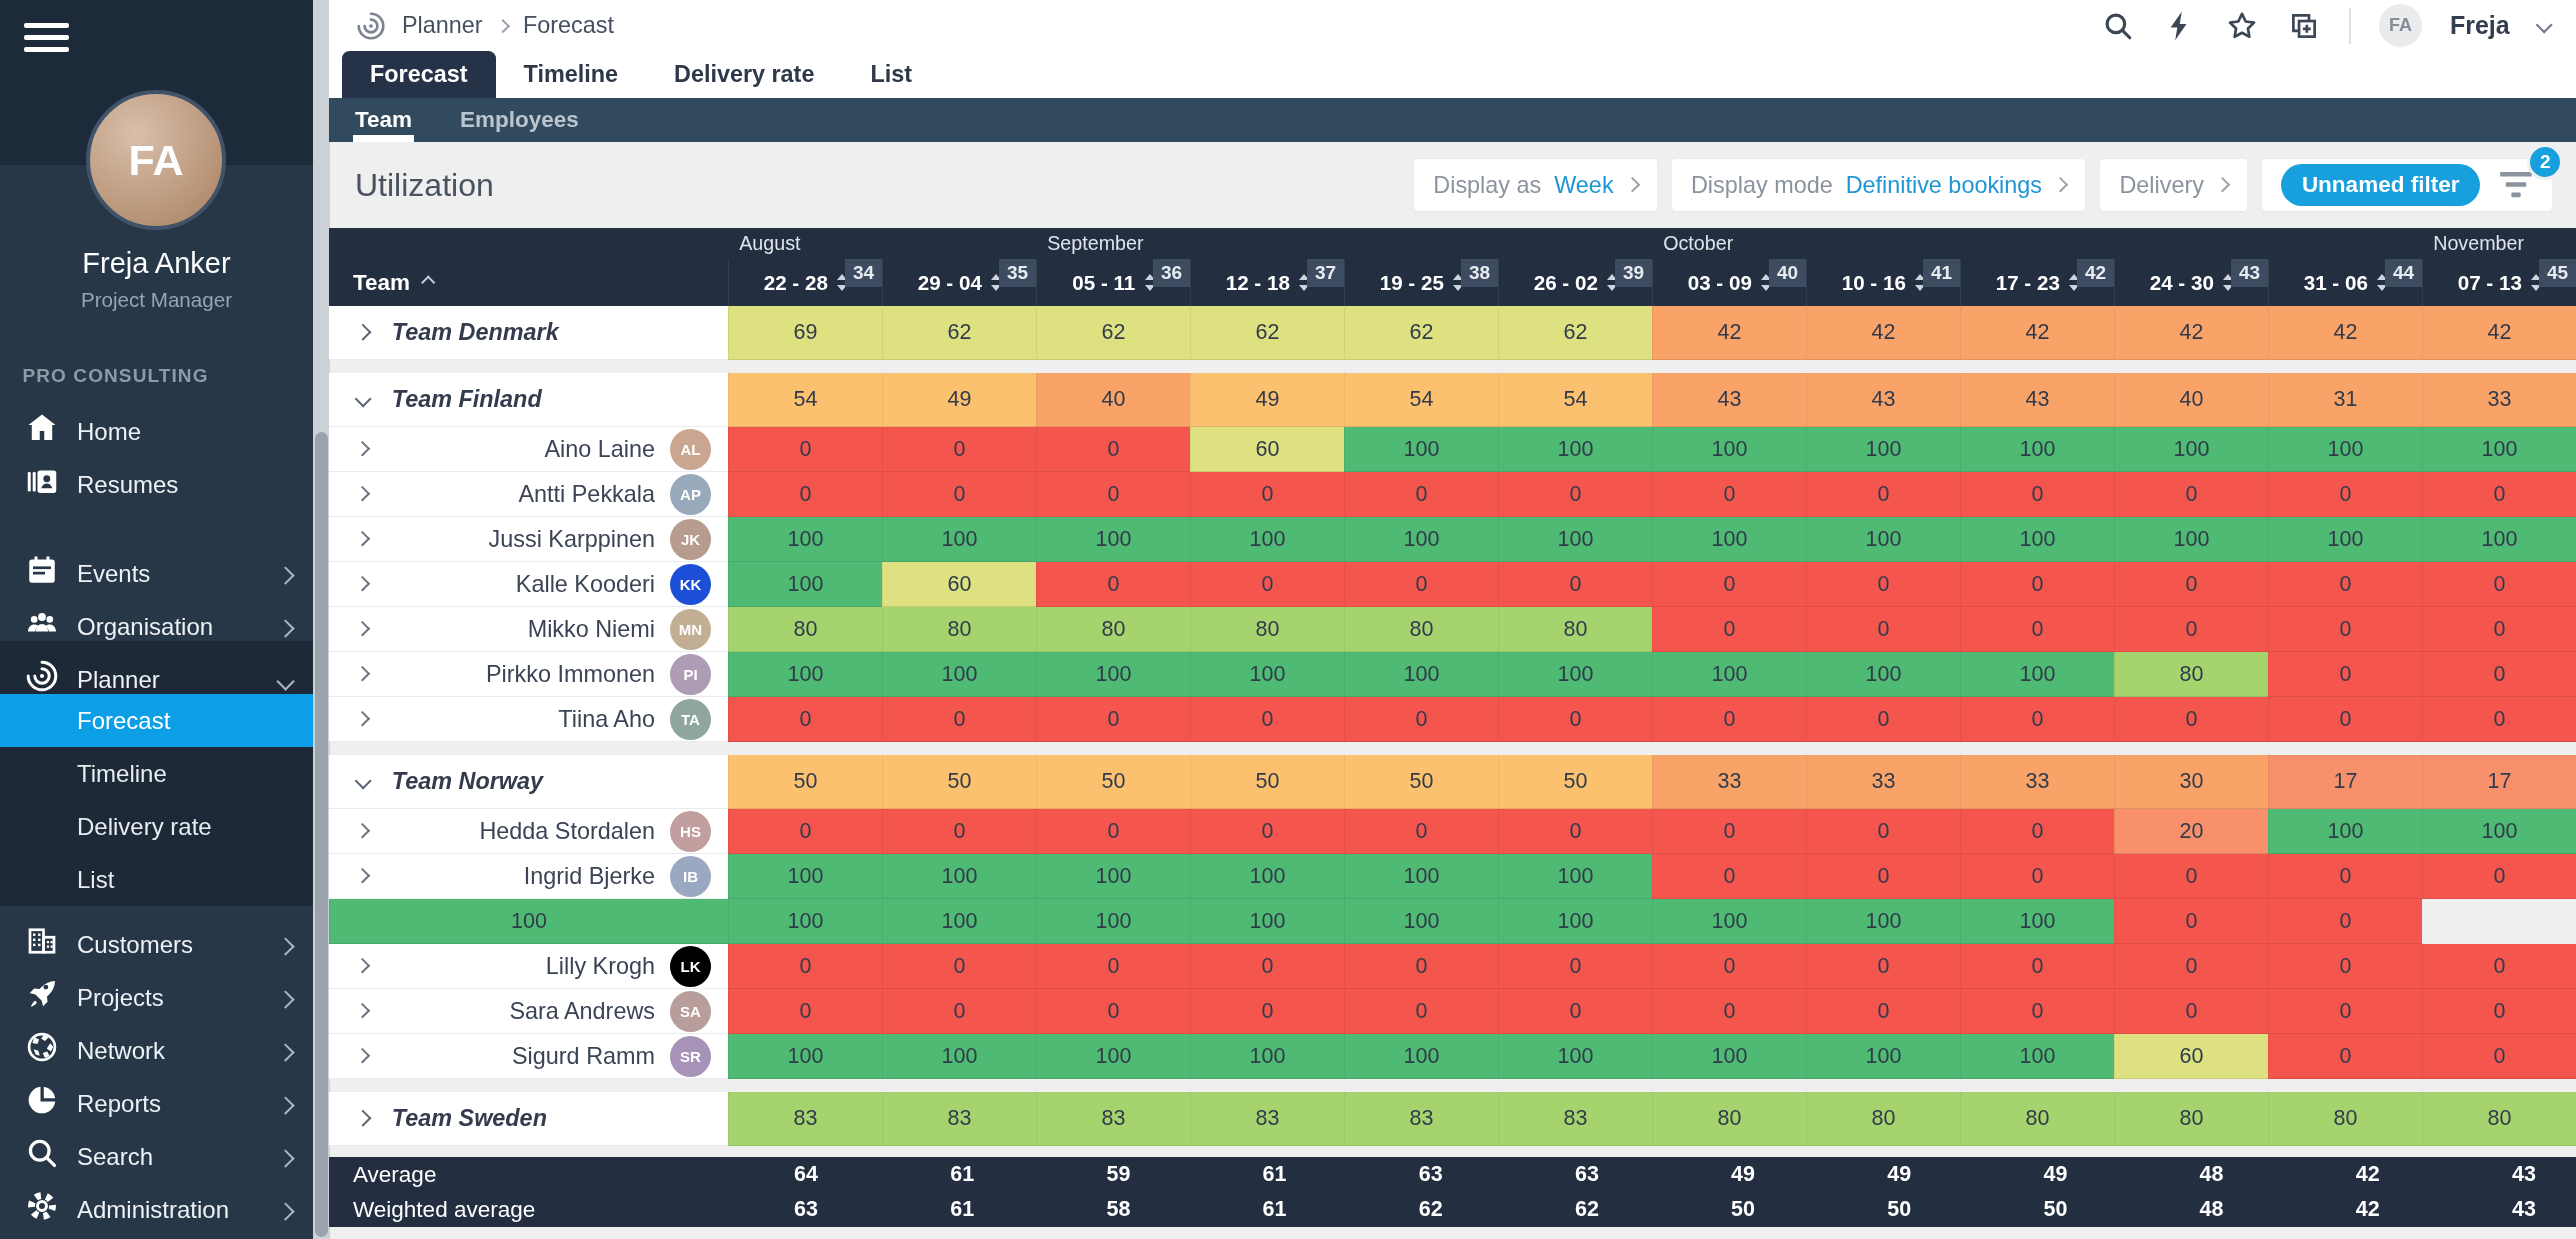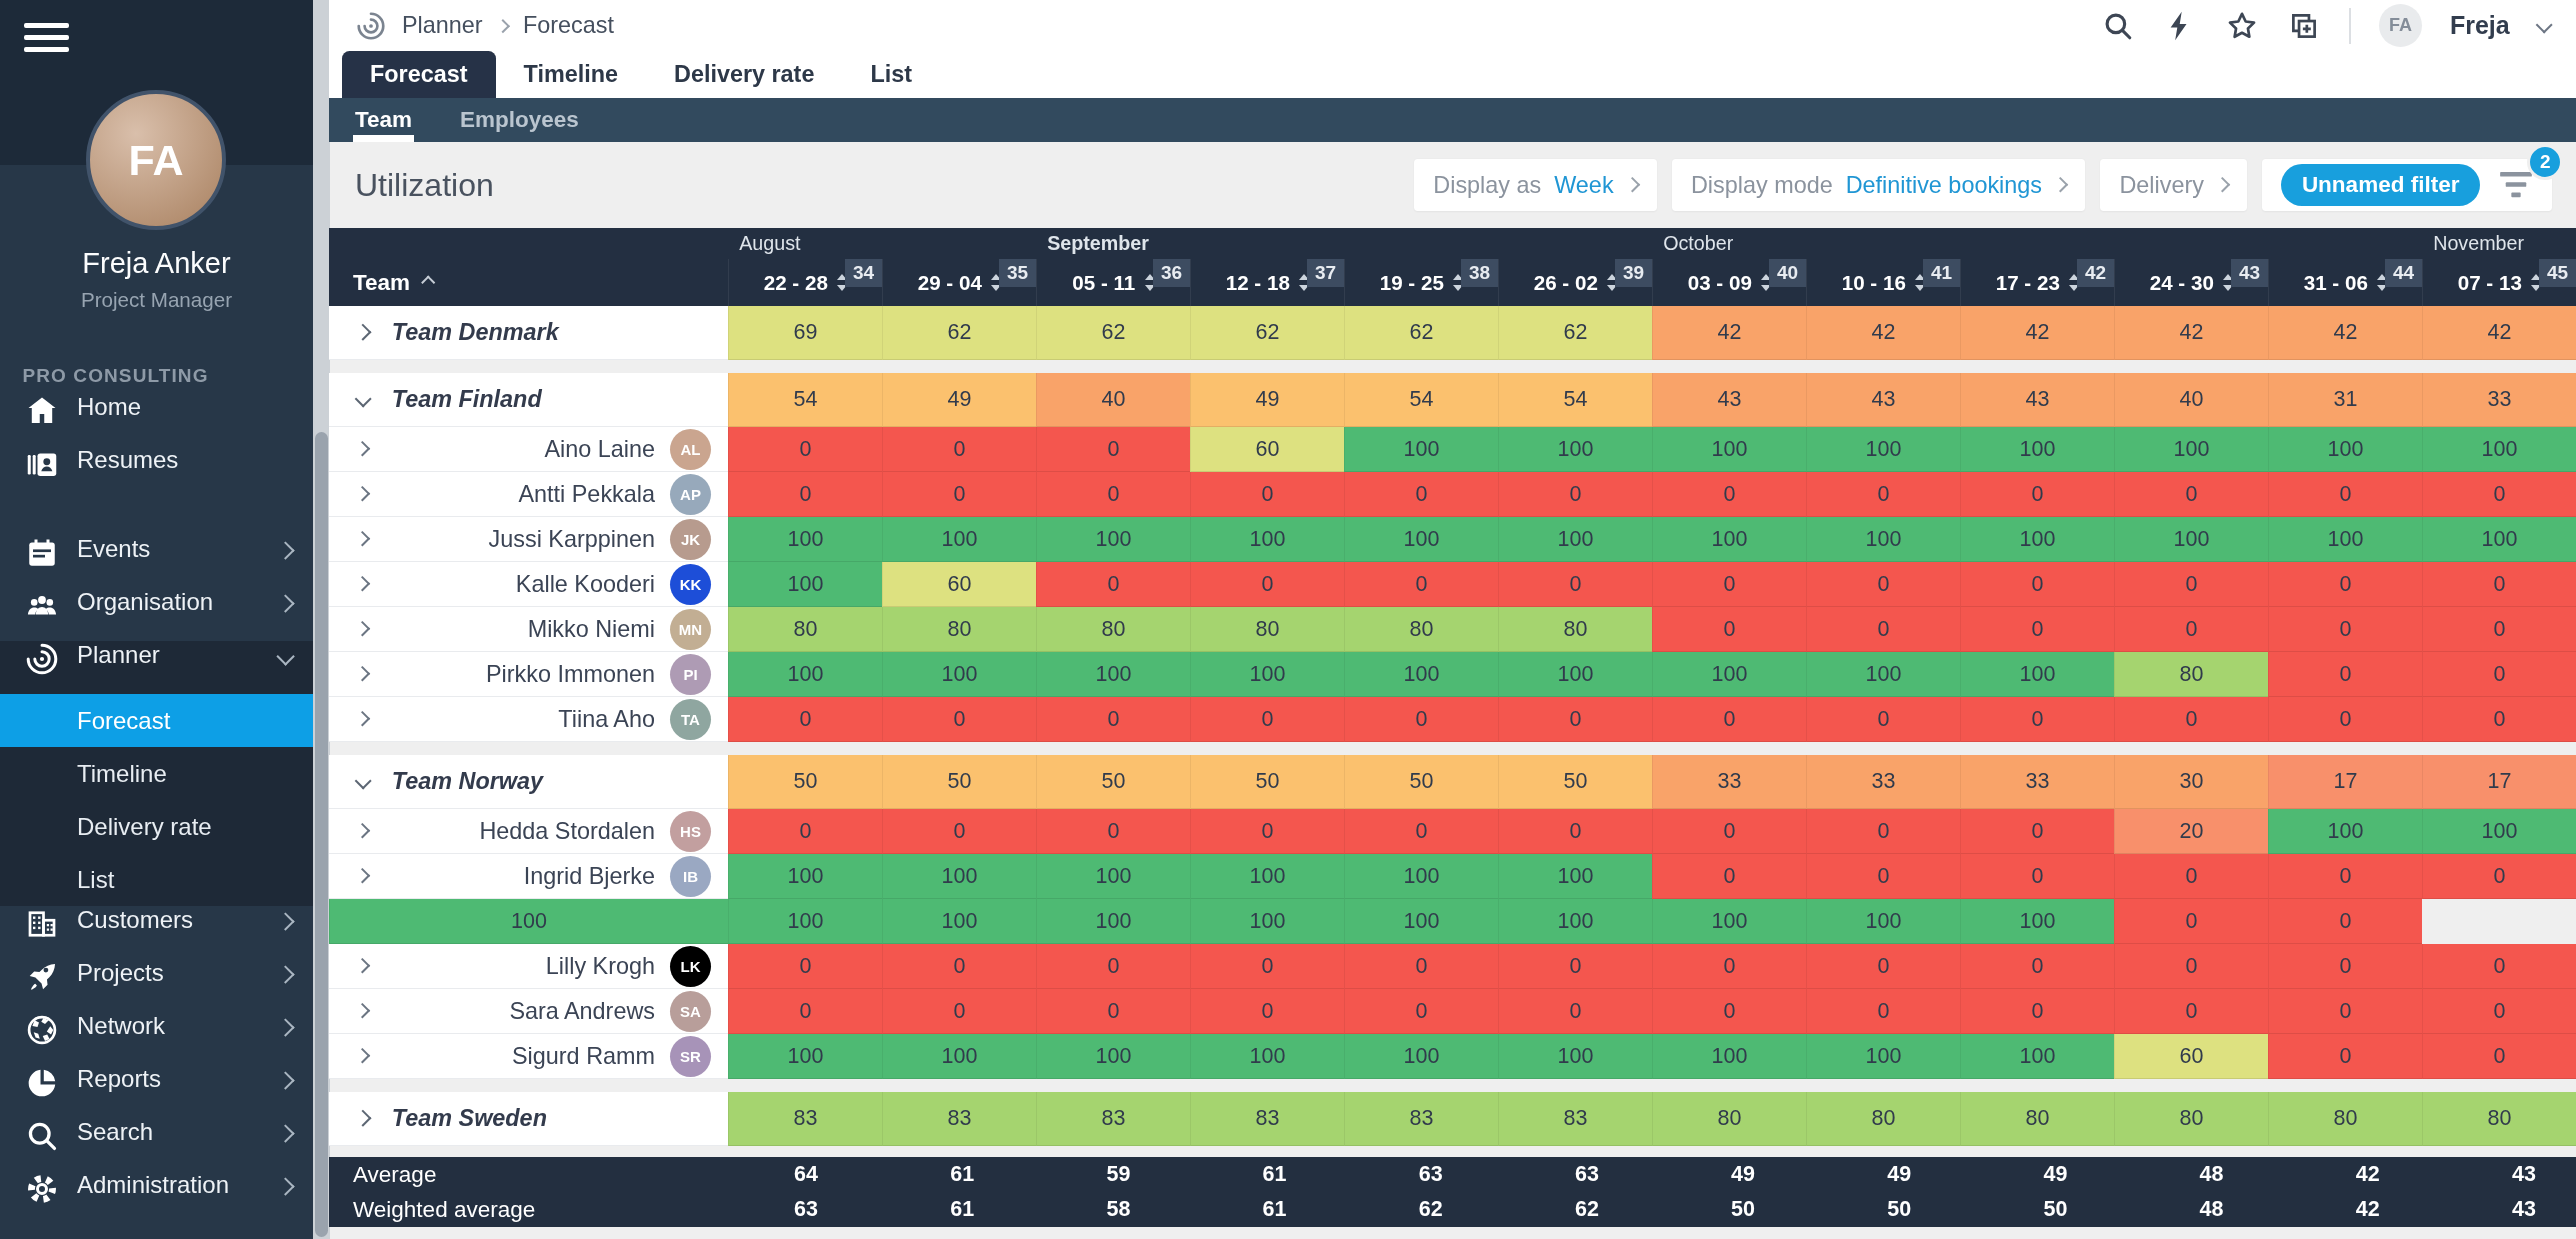--- a/index.html
+++ b/index.html
@@ -14,21 +14,21 @@
   .hamburger{position:absolute;top:22.5px;left:24px;width:45px;cursor:pointer;}
   .hamburger span{display:block;height:5.6px;background:#fff;border-radius:1.9px;margin-bottom:6.6px;}
   .avatar-big{position:absolute;top:90px;left:86px;width:140px;height:140px;border-radius:50%;
     background:radial-gradient(circle at 35% 30%,#d9bfab,#a8805f);border:4.7px solid #41536a;
     box-sizing:border-box;display:flex;align-items:center;justify-content:center;
     color:#fff;font-size:43px;font-weight:700;}
   .profile-name{position:absolute;top:247px;left:0;width:313px;text-align:center;font-size:29px;color:#fcfdfe;}
   .profile-role{position:absolute;top:288px;left:0;width:313px;text-align:center;font-size:20.6px;color:#97a4b1;}
   .sb-company{position:absolute;top:365px;left:22.5px;font-size:19px;font-weight:700;letter-spacing:1.1px;color:#8e9aa7;}
   #sb-menu{position:absolute;top:393px;left:0;width:313px;}
-  .sb-item{height:53px;display:flex;align-items:flex-start;padding:0 20.6px 0 24px;color:#eef2f6;font-size:24px;cursor:pointer;}
+  .sb-item{height:53px;display:flex;align-items:flex-end;padding:0 20.6px 0 24px;color:#eef2f6;font-size:24px;cursor:pointer;}
   .sb-item .icon{width:36px;height:36px;margin-right:17px;color:#fff;flex:none;}
   .sb-item .sb-label{flex:1;}
   .sb-gap{height:36px;}
   .sb-exp{background:#1e2937;}
   .sb-sub{height:53px;display:flex;align-items:center;padding-left:77px;font-size:24px;color:#e8edf2;cursor:pointer;}
   .sb-sub.active{background:#0d9fe6;color:#fff;}
   .ch{display:inline-block;width:11.2px;height:11.2px;border-right:2.8px solid currentColor;border-bottom:2.8px solid currentColor;}
   .ch-r{transform:rotate(-45deg);}
   .ch-d{transform:rotate(45deg);}
   .ch-u{transform:rotate(-135deg);}
@@ -381,21 +381,21 @@
         </span>
         <span class="badge2">2</span>
       </div>
     </div>
   </div>
 
   <div id="table">
       <div class="trow months-row">
         <div class="mcell"></div>
         <div class="mcell" style="grid-column: span 2;">August</div>
-        <div class="mcell" style="grid-column: span 4; font-weight: bold;">September</div>
+        <div class="mcell" style="grid-column: span 4;">September</div>
         <div class="mcell" style="grid-column: span 5;">October</div>
         <div class="mcell" style="grid-column: span 1;">November</div>
       </div>
       <div class="trow thead">
         <div class="teamhead">
   <span>Team</span>
   <span class="ch ch-u"></span>
         </div>
         <div class="wcell">
           <span>22 - 28</span>

